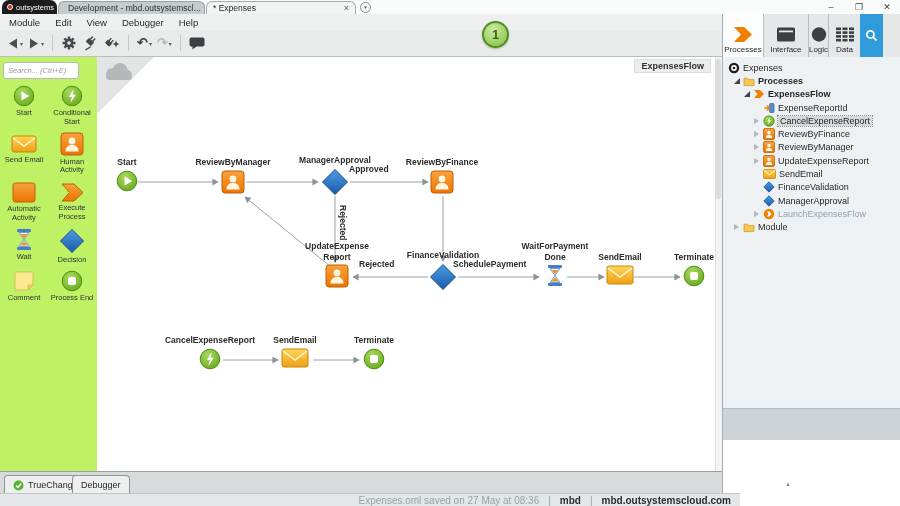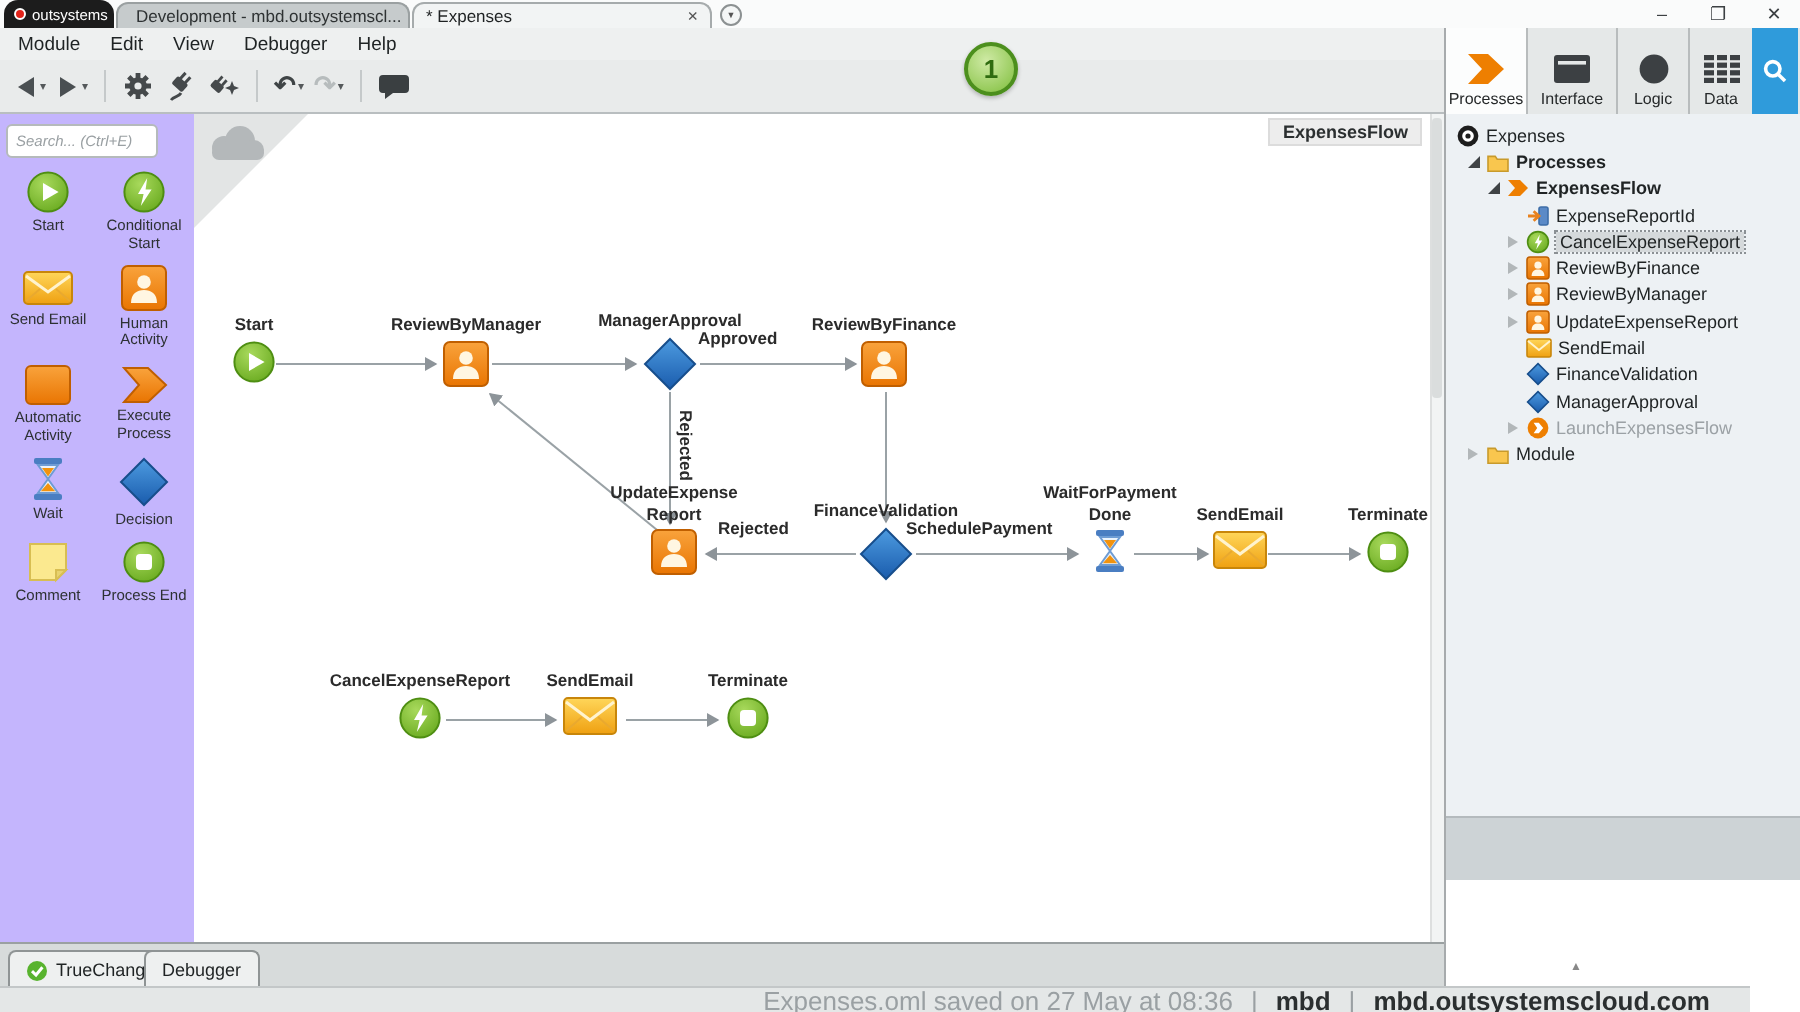--- a/index.html
+++ b/index.html
@@ -44,21 +44,21 @@
 
   
   .navtabs { position:absolute; left:722px; top:14px; width:178px; height:43px; display:flex;
              border-left:1px solid #a7abad; background:#e5e8e8; }
   .ntab { display:flex; flex-direction:column; align-items:center; justify-content:flex-end;
           padding-bottom:3px; font-size:8px; color:#26292a; border-right:1px solid #b8bcbd; gap:2px; }
   .ntab.active { background:#fcfdfd; }
   .ntab-search { width:23px; background:#2f9bdb; display:flex; align-items:center; justify-content:center; }
 
   
-  .toolbox { position:absolute; left:0; top:57px; width:109px; height:414px; background:#c4b5fd;
+  .toolbox { position:absolute; left:0; top:57px; width:109px; height:414px; background:#bef264;
              border-right:1px solid #c3c7c8; }
   .tb-search { position:absolute; left:3px; top:5px; width:76px; height:17px; border:1px solid #b5babb;
                border-radius:3px; font-family:"Liberation Sans",sans-serif; font-style:italic; font-size:7.5px;
                color:#333; padding:0 4px; background:#fff; }
   .tb-search::placeholder { color:#9aa0a3; }
   .tb-collapse { position:absolute; right:2px; top:7px; font-size:10px; color:#5d6264; }
   .tb-grid { position:absolute; left:0; top:28px; width:97px; display:grid; grid-template-columns:48px 48px;
              justify-items:center; row-gap:5px; }
   .tb-item { display:flex; flex-direction:column; align-items:center; width:47px; }
   .tb-item .lbl { font-size:7.5px; line-height:8.8px; color:#2d3133; text-align:center; margin-top:2px; }
@@ -87,22 +87,22 @@
   .cc { width:0; height:0; border-left:5px solid #b2b7b9; border-top:3.5px solid transparent; border-bottom:3.5px solid transparent; margin-right:4px; flex:none; }
   .cb { width:9px; flex:none; }
   .props-header { position:absolute; left:0; top:351px; width:178px; height:32px; background:#cdd3d6; border-top:1px solid #b4babd; }
   .props-body { position:absolute; left:0; top:383px; width:178px; height:53px; background:#fff; }
   .props-scrollup { position:absolute; left:62px; top:424px; font-size:6px; color:#888; }
 
   
   .bottomtabs { position:absolute; left:0; top:471px; width:722px; height:22px; background:#d7dbdb; border-top:1px solid #9aa0a1; }
   .btab { position:absolute; top:3px; height:19px; background:#eef0f0; border:1px solid #8f9495; border-bottom:none;
           border-radius:4px 4px 0 0; font-size:9px; color:#1f2324; display:flex; align-items:center; gap:4px; padding:0 8px; }
-  .statusbar { position:absolute; left:0; top:493px; width:875px; height:13px; background:#e4e7e7; border-top:1px solid #c3c7c8;
-               display:flex; align-items:center; justify-content:flex-end; gap:9px; padding-right:20px; font-size:13px; color:#9aa0a3; }
+  .statusbar { position:absolute; left:0; top:493px; width:740px; height:13px; background:#e4e7e7; border-top:1px solid #c3c7c8;
+               display:flex; align-items:center; justify-content:flex-end; gap:9px; padding-right:9px; font-size:10px; color:#9aa0a3; }
   .statusbar .strong { color:#2b2f30; font-weight:bold; }
 </style>
 </head>
 <body>
 
 <svg width="0" height="0" style="position:absolute">
   <defs>
     <linearGradient id="gOrange" x1="0" y1="0" x2="0" y2="1">
       <stop offset="0" stop-color="#F9A33C"></stop>
         <stop offset="1" stop-color="#E97502"></stop>
@@ -225,21 +225,21 @@
         </svg>
       <span>Processes</span>
     </div>
     <div class="ntab" style="width:45px">
       <svg width="20" height="17">
           <rect x="1" y="1.5" width="18" height="14" rx="1.5" fill="#3c4043"></rect>
           <rect x="3" y="4.5" width="14" height="1.8" fill="#e5e8e8"></rect>
         </svg>
       <span>Interface</span>
     </div>
-    <div class="ntab" style="width:36px">
+    <div class="ntab" style="width:20px">
       <svg width="18" height="17">
           <circle cx="9" cy="8.5" r="7.2" fill="#3c4043"></circle>
         </svg>
       <span>Logic</span>
     </div>
     <div class="ntab" style="width:31px; border-right:none">
       <svg width="20" height="17">
         <g fill="#3c4043">
           <rect x="1" y="1.5" width="5" height="2.6"></rect>
             <rect x="7.5" y="1.5" width="5" height="2.6"></rect>

